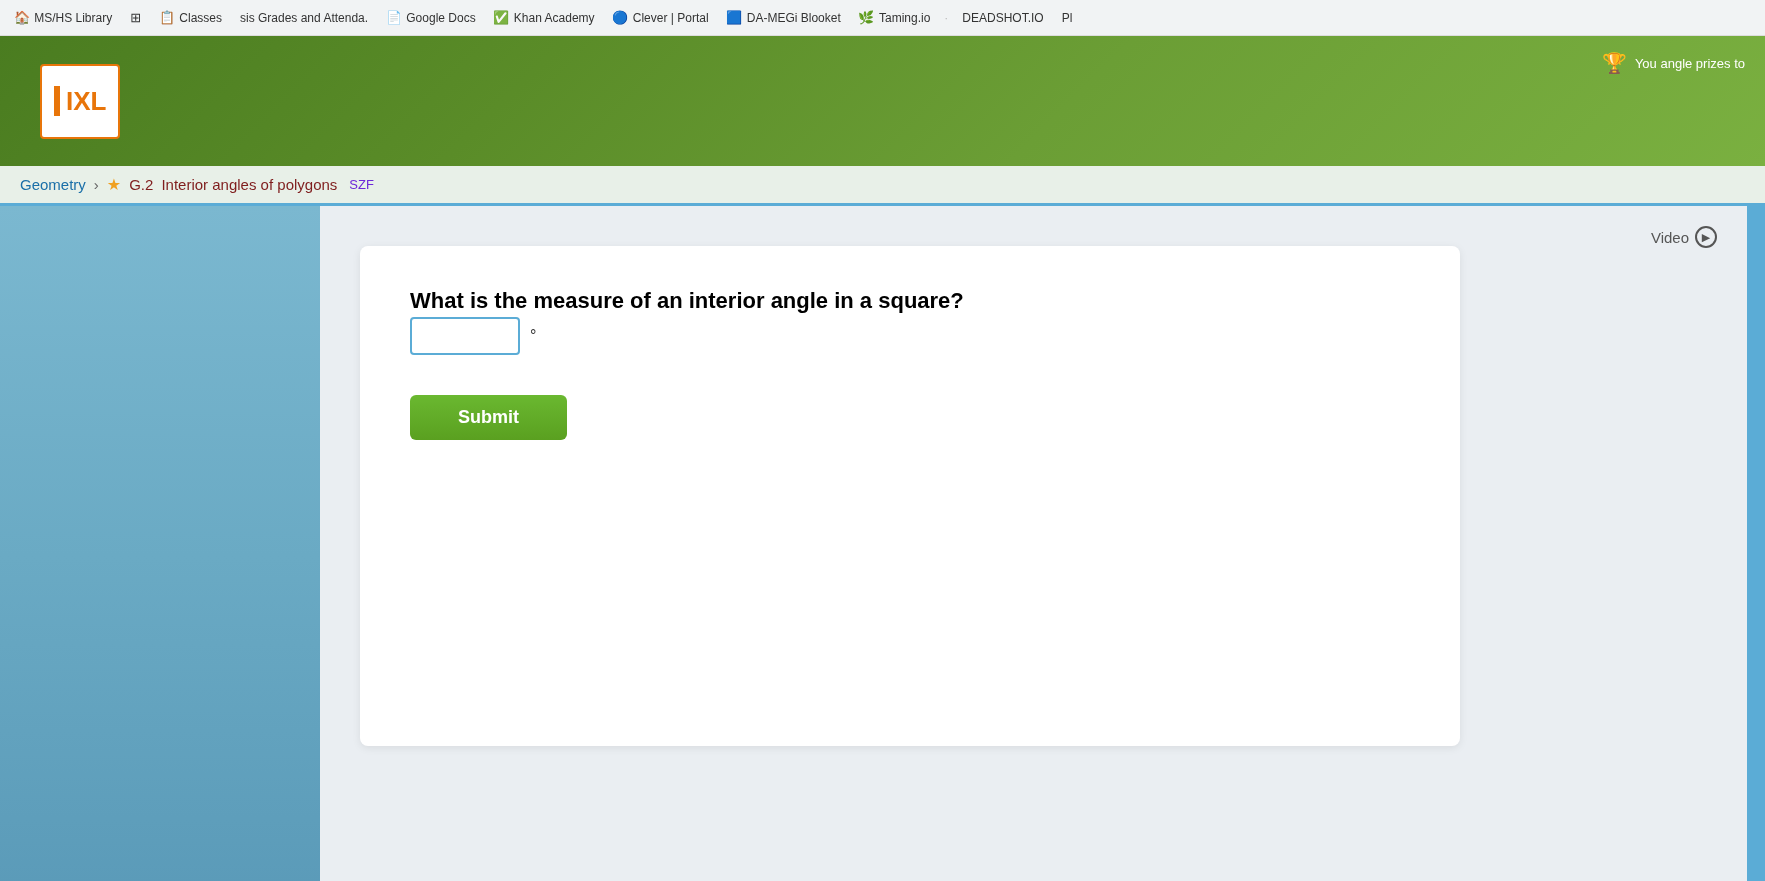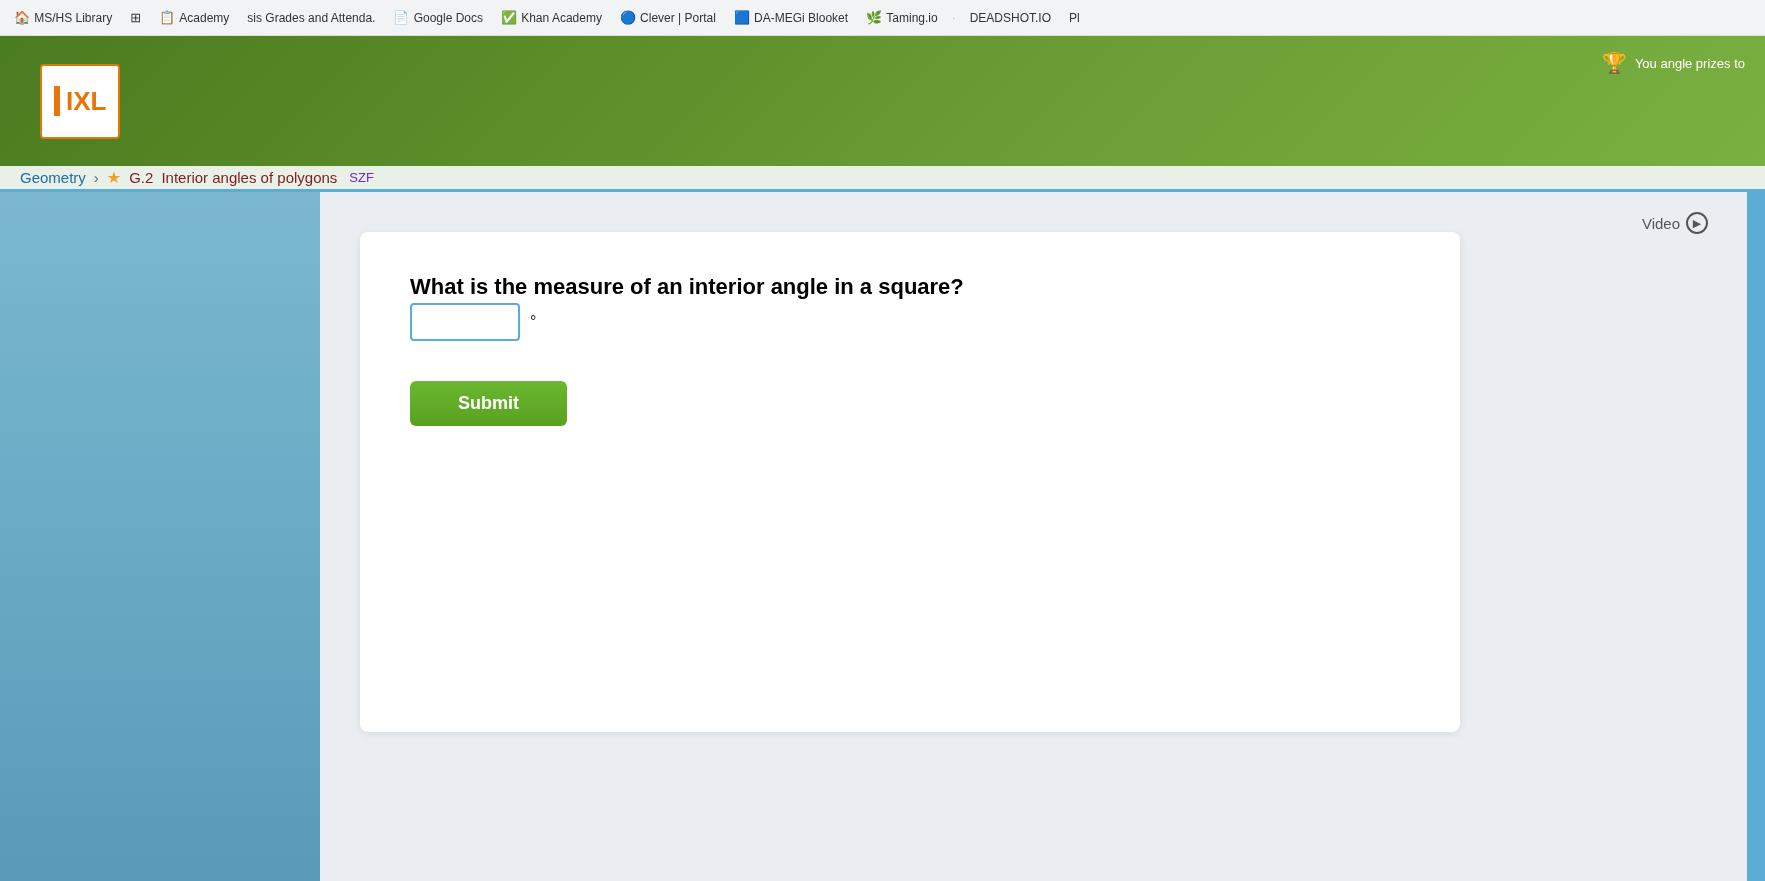--- a/index.html
+++ b/index.html
@@ -85,21 +85,21 @@
       align-items: center;
       gap: 8px;
       color: white;
       font-size: 13px;
     }
     .trophy-icon { font-size: 20px; }
 
     
     .breadcrumb-bar {
       background: #e8f0e8;
-      height: 26px;
+      height: 40px;
       display: flex;
       align-items: center;
       padding: 0 20px;
       gap: 8px;
       font-size: 15px;
       color: #333;
       border-bottom: 3px solid #5bacd6;
     }
     .breadcrumb-link { color: #1a6fa8; cursor: pointer; text-decoration: none; }
     .breadcrumb-chevron { color: #666; }
@@ -123,21 +123,21 @@
       flex: 1;
       background: #eaeef2;
       padding: 30px 40px 40px 40px;
       position: relative;
     }
 
     
     .video-btn {
       position: absolute;
       top: 20px;
-      right: 39px;
+      right: 30px;
       display: flex;
       align-items: center;
       gap: 6px;
       color: #555;
       font-size: 15px;
       cursor: pointer;
       background: transparent;
       border: none;
     }
     .video-circle {
@@ -220,21 +220,21 @@
 <div class="browser-bar">
   <span class="browser-bar-item">
     <span class="bookmark-icon">🏠</span>
     <span>MS/HS Library</span>
   </span>
   <span class="browser-bar-item">
     <span class="bookmark-icon">⊞</span>
   </span>
   <span class="browser-bar-item">
     <span class="bookmark-icon">📋</span>
-    <span>Academy</span>
+    <span>Classes</span>
   </span>
   <span class="browser-bar-item">
     <span>sis Grades and Attenda.</span>
   </span>
   <span class="browser-bar-item">
     <span class="bookmark-icon">📄</span>
     <span>Google Docs</span>
   </span>
   <span class="browser-bar-item">
     <span class="bookmark-icon">✅</span>

